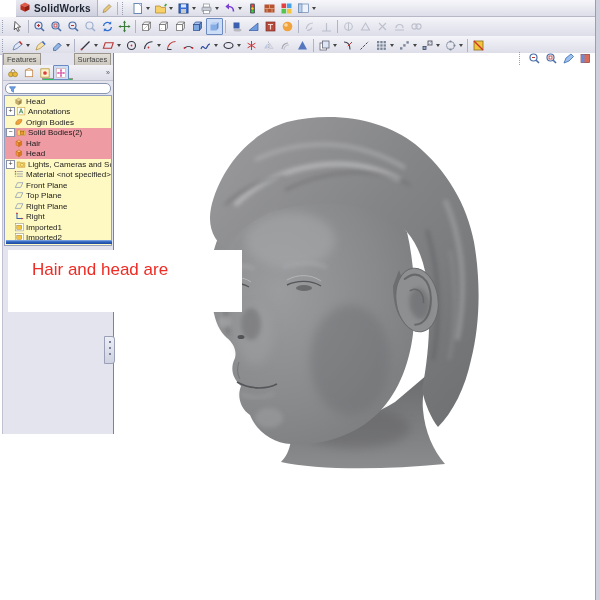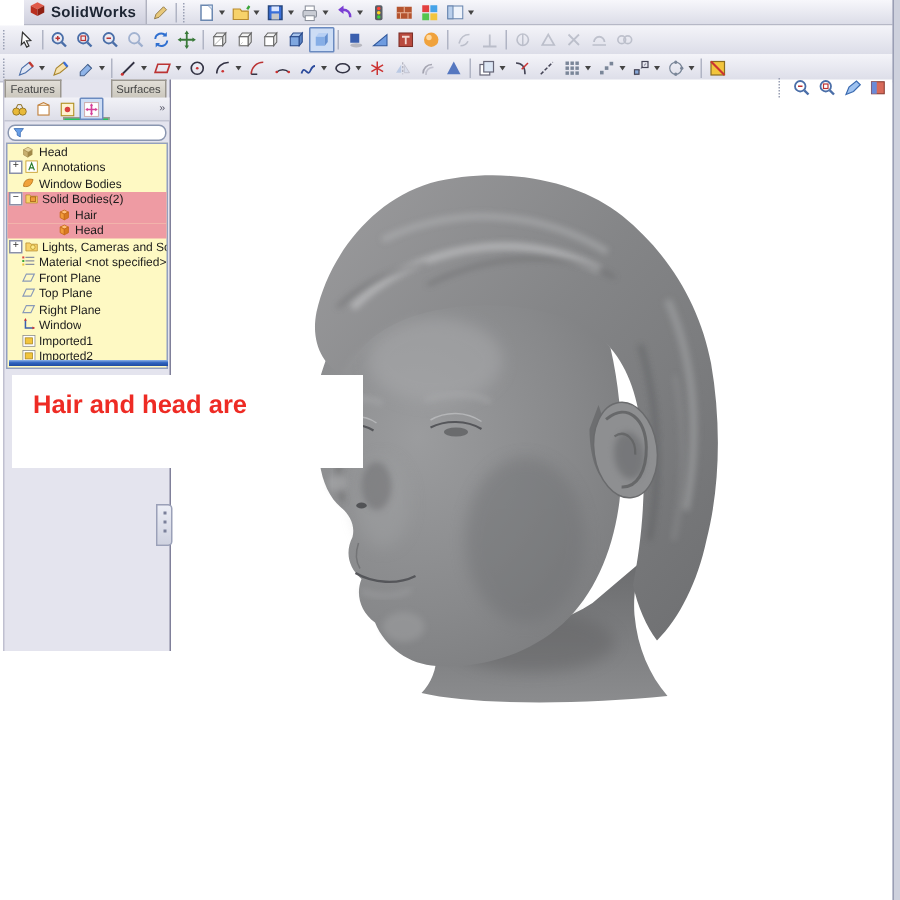--- a/index.html
+++ b/index.html
@@ -40,31 +40,31 @@
     display:flex;align-items:center;padding-left:2px;}
   #tree{position:absolute;left:1px;top:42px;width:106px;height:149px;background:#fef9c3;
     border:1px solid #93a0c0;font-size:8px;color:#1a1a1a;}
   .trow{display:flex;align-items:center;height:10.5px;white-space:nowrap;position:relative;}
   .trow .exp{width:7px;height:7px;border:1px solid #8a90a8;background:#fff;font-size:7px;
     line-height:5px;text-align:center;color:#333;margin:0 1px 0 1px;flex:0 0 auto;}
   .trow .noexp{width:9px;flex:0 0 auto;}
   .trow .ticon{width:11px;height:11px;margin-right:1px;flex:0 0 auto;display:inline-flex;}
   .trow .tlabel{overflow:hidden;text-overflow:clip;}
   .trow.hl{background:#ee9ba3;}
-  .trow.ind{padding-left:24px;}
+  .trow.ind{padding-left:0;}
   #rollback{position:absolute;left:1px;bottom:1px;width:106px;height:4px;
     background:linear-gradient(#8fb4e8,#2f64c0 45%,#1f4aa0);}
   #splitter{left:104px;top:336px;width:9px;height:26px;background:linear-gradient(#eceef6,#cfd2e0);
     border:1px solid #9aa0b8;border-radius:0 3px 3px 0;}
   #splitter i{display:block;width:2px;height:2px;background:#7a809a;margin:4px auto 2px;}
   
   #viewport{left:113px;top:53px;width:482px;height:547px;background:#fff;}
   #vtoolbar{left:517px;top:51px;display:flex;align-items:center;height:15px;}
   #annotation{left:8px;top:250px;width:234px;height:62px;background:#fff;z-index:5;}
-  #annotation div{font-size:17px;line-height:21px;padding-left:14px;font-weight:700;}
+  #annotation div{font-size:17px;line-height:21px;padding-left:24px;font-weight:400;}
   #right-strip{left:595px;top:0;width:5px;height:600px;background:#ced1dd;border-left:1px solid #9a9eb4;z-index:9;}
 </style>
 </head>
 <body>
 
 <div id="menubar" class="abs">
   <div id="logo">
     <span>
       <svg width="12" height="12" viewBox="0 0 12 12">
         <path d="M1.5 3.8 6 1.5l4.5 2.3L6 6.1z" fill="#e05a4a"></path>
@@ -539,21 +539,21 @@
         </span>
         <span class="tlabel">Annotations</span>
       </div>
       <div class="trow">
         <span class="noexp"></span>
         <span class="ticon">
           <svg width="11" height="11" viewBox="0 0 13 13">
             <path d="M2 8.5c0-4.5 3.2-6.5 7.5-5.3-1 4.3-3.2 6.3-7.5 5.3z" fill="#f0a23c" stroke="#b06a10" stroke-width=".6"></path>
           </svg>
         </span>
-        <span class="tlabel">Window Bodies</span>
+        <span class="tlabel">Origin Bodies</span>
       </div>
       <div class="trow hl">
         <span class="exp">−</span>
         <span class="ticon">
           <svg width="11" height="11" viewBox="0 0 13 13">
             <path d="M1.5 3.5h3.2l.8 1h5V9.8h-9z" fill="#f7d26a" stroke="#b98c2f" stroke-width=".6"></path>
             <rect x="5" y="5" width="4.2" height="3.6" fill="#f09a3a" stroke="#a05a10" stroke-width=".6"></rect>
           </svg>
         </span>
         <span class="tlabel">Solid Bodies(2)</span>
@@ -630,21 +630,21 @@
         <span class="tlabel">Right Plane</span>
       </div>
       <div class="trow">
         <span class="noexp"></span>
         <span class="ticon">
           <svg width="11" height="11" viewBox="0 0 13 13">
             <path d="M3.5 2.5v6.5H10" fill="none" stroke="#3a5fae" stroke-width="1.2"></path>
             <path d="M3.5 1.2 2.4 3.4h2.2zM11.3 9 9 7.9v2.2z" fill="#c33"></path>
           </svg>
         </span>
-        <span class="tlabel">Window</span>
+        <span class="tlabel">Right</span>
       </div>
       <div class="trow">
         <span class="noexp"></span>
         <span class="ticon">
           <svg width="11" height="11" viewBox="0 0 13 13">
             <rect x="1.5" y="2" width="9.5" height="8.5" fill="#fff" stroke="#888" stroke-width=".6"></rect>
             <rect x="3.3" y="3.8" width="5.8" height="4.8" fill="#f2c53d" stroke="#a8861f" stroke-width=".6"></rect>
           </svg>
         </span>
         <span class="tlabel">Imported1</span>

